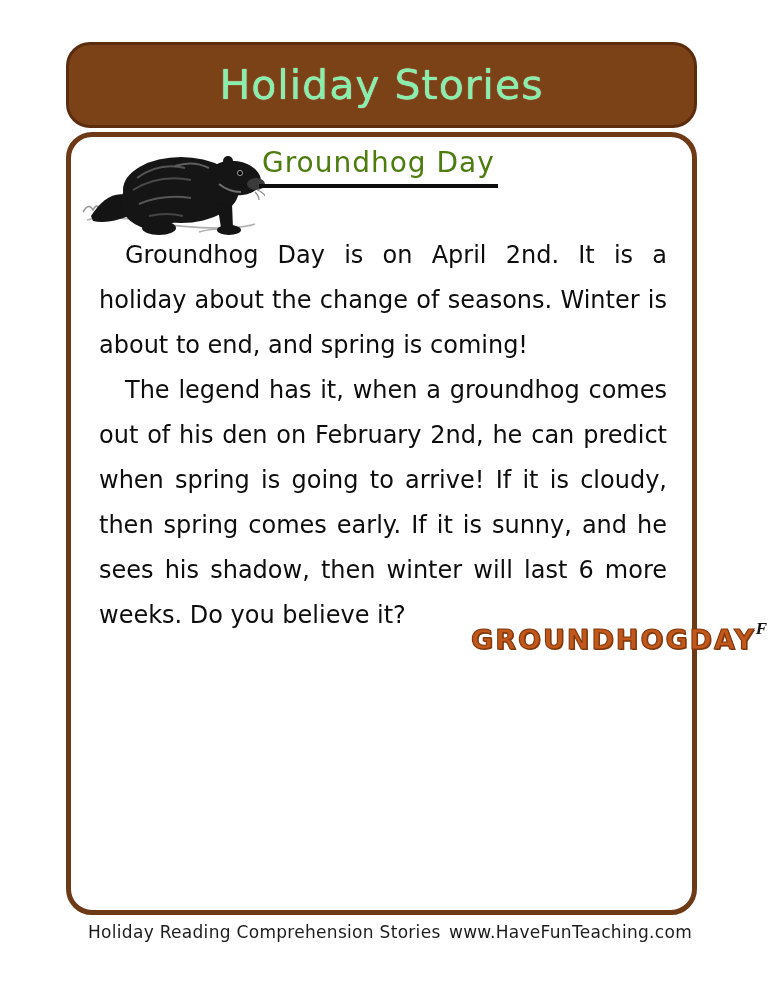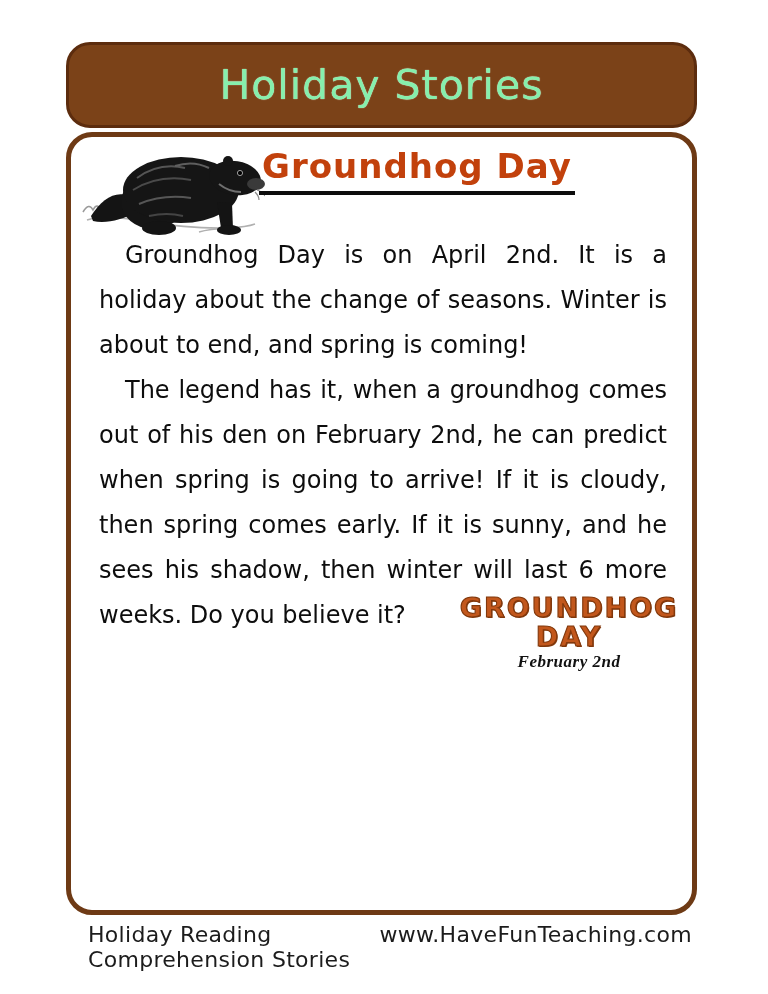--- a/index.html
+++ b/index.html
@@ -22,58 +22,58 @@
   
   .story-card {
     position:absolute; left:66px; top:132px; width:621px; height:773px;
     background:#ffffff; border:5px solid #6e3a15; border-radius:26px;
   }
   .groundhog-art {
     position:absolute; left:8px; top:3px; width:186px; height:100px;
   }
   .story-title {
     position:absolute; left:188px; top:9px; margin:0;
-    font-size:34px; font-weight:bold; color:#c2410c; letter-spacing:1px;
+    font-size:28px; font-weight:normal; color:#4d7c0f; letter-spacing:1px;
     border-bottom:4px solid #0d0d0d; padding:0 3px 4px 3px; line-height:1.2;
     white-space:nowrap;
   }
 
   
   .body-text {
     position:absolute; left:28px; top:96px; width:568px;
     font-size:24px; line-height:45px; color:#0d0d0d; text-align:justify;
   }
   .body-text p { margin:0; text-indent:26px; }
 
   
   .float-spacer { float:right; clear:right; width:0; height:225px; }
   .logo-float {
     float:right; clear:right; width:196px; height:94px;
     text-align:center; text-indent:0; margin-left:8px;
-    display:flex; flex-direction:column; align-items:center; justify-content:flex-start;
+    display:flex; flex-direction:row; align-items:center; justify-content:flex-start;
   }
   .logo-word {
     display:block; font-weight:bold; color:#c2571c; line-height:1.08;
     letter-spacing:2px; font-size:27px;
     -webkit-text-stroke:1.1px #81380c; text-stroke:1.1px #81380c;
     text-shadow:1px 1px 0 #81380c;
     font-family:"DejaVu Sans", sans-serif;
   }
   .logo-date {
     display:block; font-family:"Liberation Serif", serif;
     font-style:italic; font-weight:bold; font-size:17px; color:#111;
     line-height:1.3; letter-spacing:0.5px;
   }
 
   
   .footer {
     position:absolute; left:0; top:922px; width:768px;
     display:flex; justify-content:space-between; box-sizing:border-box;
     padding:0 76px 0 88px;
-    font-size:22px; color:#1c1c1c; letter-spacing:0.3px;
+    font-size:17px; color:#1c1c1c; letter-spacing:0.3px;
   }
 </style>
 </head>
 <body>
 
 <div class="header-banner">
   <span class="header-title">Holiday Stories</span>
 </div>
 
 <div class="story-card">

